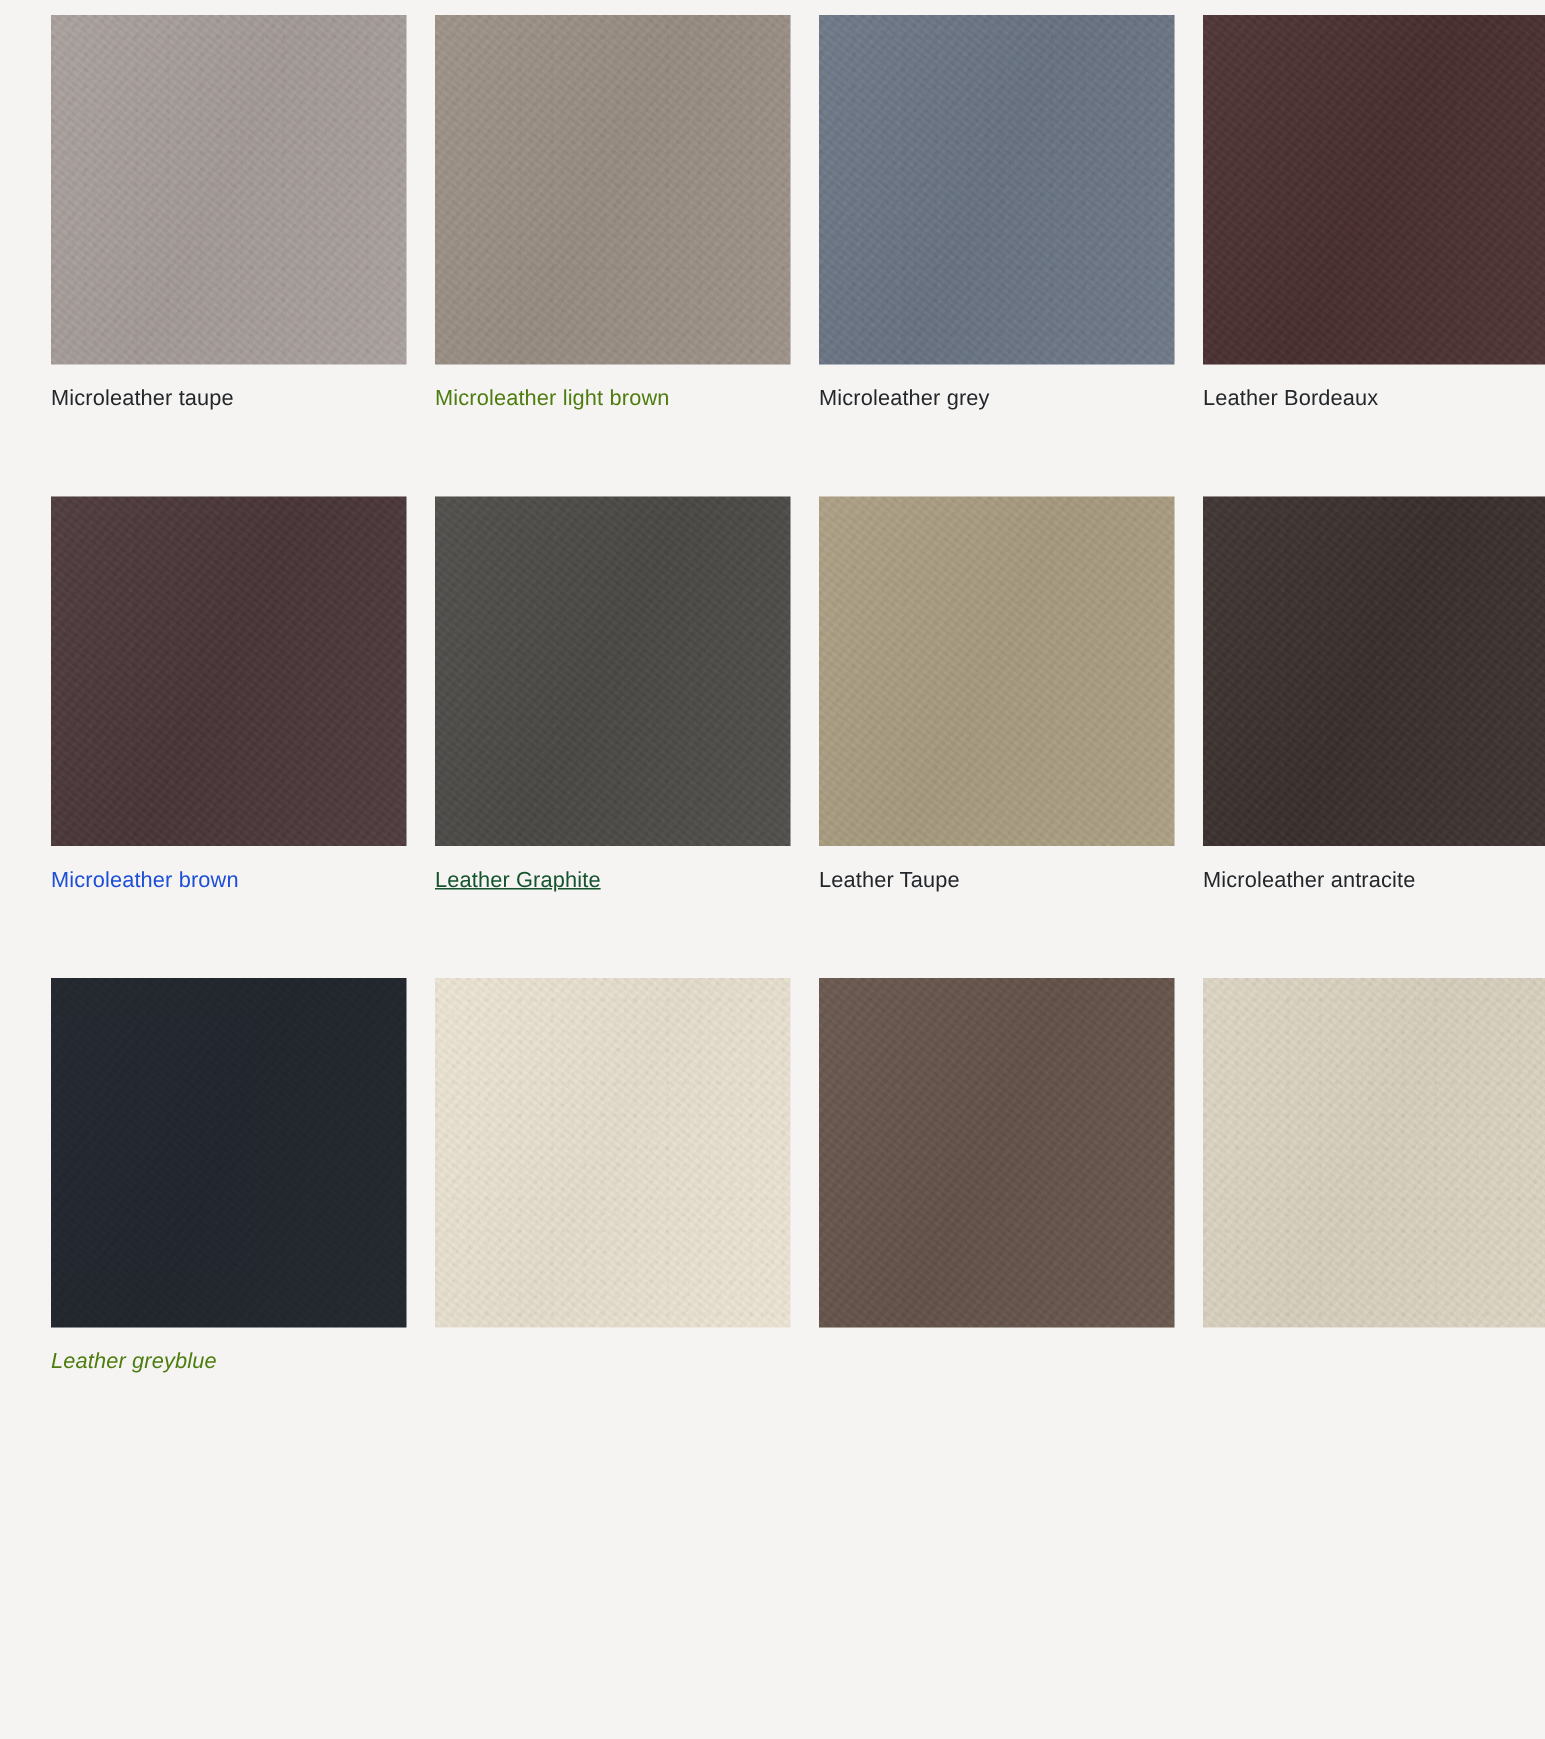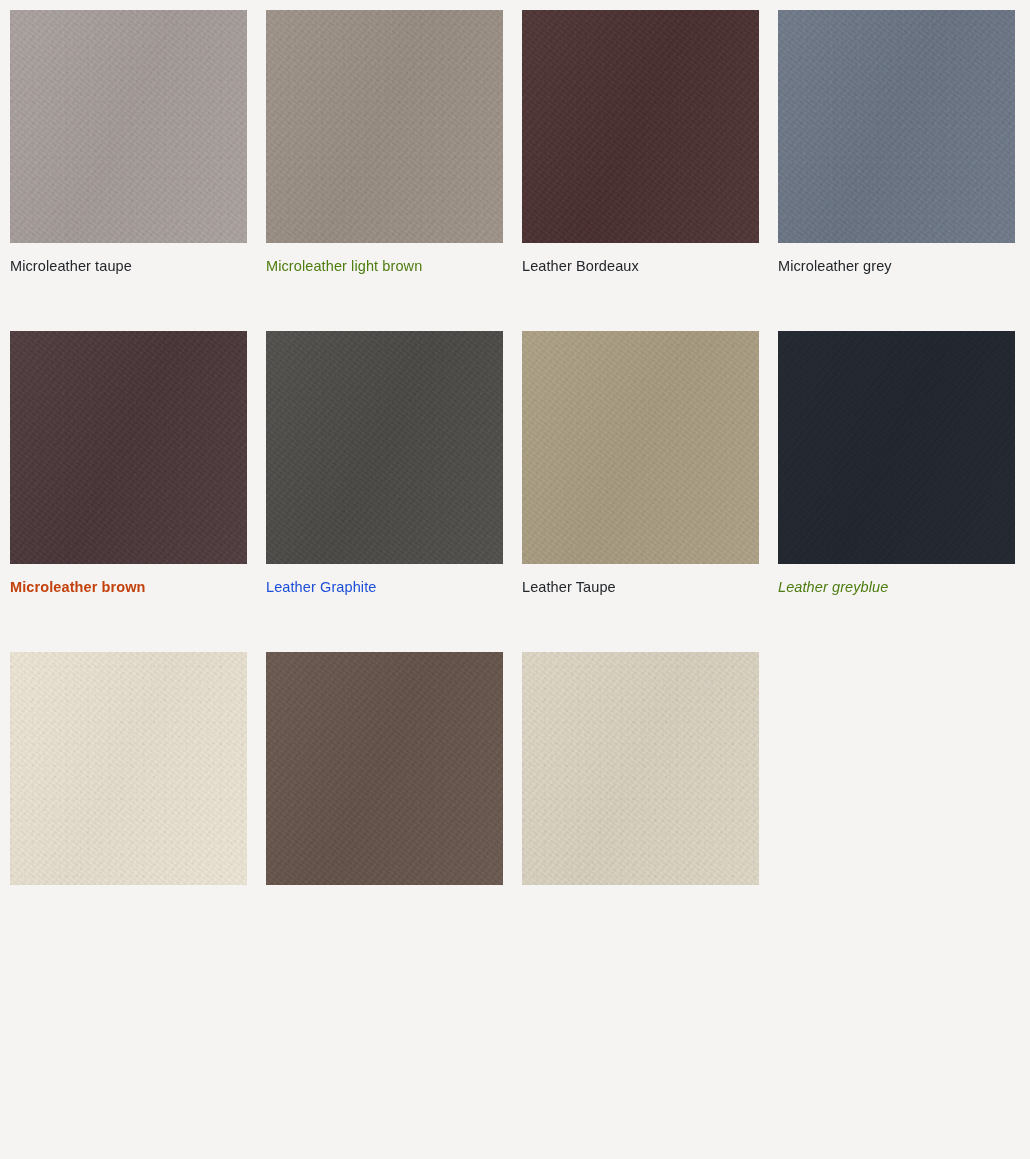--- a/index.html
+++ b/index.html
@@ -21,20 +21,21 @@
     grid-template-columns: repeat(4, 237px);
     column-gap: 19px;
     row-gap: 0;
     padding: 10px 0 0 10px;
   }
 
   .swatch-card {
     width: 193px;
     margin-bottom: 56px;
     cursor: pointer;
+    margin-left: 24px;
   }
 
   .swatch-tile {
     width: 237px;
     height: 233px;
     position: relative;
     overflow: hidden;
     background-color: #cccccc;
   }
 
@@ -92,38 +93,42 @@
 <div id="swatch-grid">
     <div class="swatch-card">
       <div class="swatch-tile grain-fine" style="background-color: rgb(168, 159, 156);"></div>
       <div class="swatch-label" style="color: rgb(35, 39, 43);">Microleather taupe</div>
     </div>
     <div class="swatch-card">
       <div class="swatch-tile grain-fine" style="background-color: rgb(156, 144, 134);"></div>
       <div class="swatch-label" style="color: #4d7c0f;">Microleather light brown</div>
     </div>
     <div class="swatch-card">
+      <div class="swatch-tile grain-fine" style="background-color: rgb(107, 118, 134);"></div>
+      <div class="swatch-label" style="color: rgb(35, 39, 43);">Microleather grey</div>
+    </div>
+    <div class="swatch-card">
       <div class="swatch-tile grain-soft" style="background-color: rgb(74, 47, 48);"></div>
       <div class="swatch-label" style="color: rgb(35, 39, 43);">Leather Bordeaux</div>
     </div>
     <div class="swatch-card">
-      <div class="swatch-tile grain-fine" style="background-color: rgb(107, 118, 134);"></div>
-      <div class="swatch-label" style="color: rgb(35, 39, 43);">Microleather grey</div>
-    </div>
-    <div class="swatch-card">
       <div class="swatch-tile grain-soft" style="background-color: rgb(74, 54, 57);"></div>
-      <div class="swatch-label" style="color: #c2410c; font-weight: bold;">Microleather brown</div>
+      <div class="swatch-label" style="color: #1d4ed8;">Microleather brown</div>
     </div>
     <div class="swatch-card">
       <div class="swatch-tile grain-soft" style="background-color: rgb(76, 74, 71);"></div>
-      <div class="swatch-label" style="color: #1d4ed8;">Leather Graphite</div>
+      <div class="swatch-label" style="color: #14532d; text-decoration: underline;">Leather Graphite</div>
     </div>
     <div class="swatch-card">
       <div class="swatch-tile grain-soft" style="background-color: rgb(171, 158, 130);"></div>
       <div class="swatch-label" style="color: rgb(35, 39, 43);">Leather Taupe</div>
+    </div>
+    <div class="swatch-card">
+      <div class="swatch-tile grain-soft" style="background-color: rgb(58, 48, 46);"></div>
+      <div class="swatch-label" style="color: rgb(35, 39, 43);">Microleather antracite</div>
     </div>
     <div class="swatch-card">
       <div class="swatch-tile grain-flat" style="background-color: rgb(34, 39, 47);"></div>
       <div class="swatch-label" style="color: #4d7c0f; font-style: italic;">Leather greyblue</div>
     </div>
     <div class="swatch-card">
       <div class="swatch-tile grain-fine" style="background-color: rgb(236, 228, 211);"></div>
     </div>
     <div class="swatch-card">
       <div class="swatch-tile grain-soft" style="background-color: rgb(102, 84, 74);"></div>

